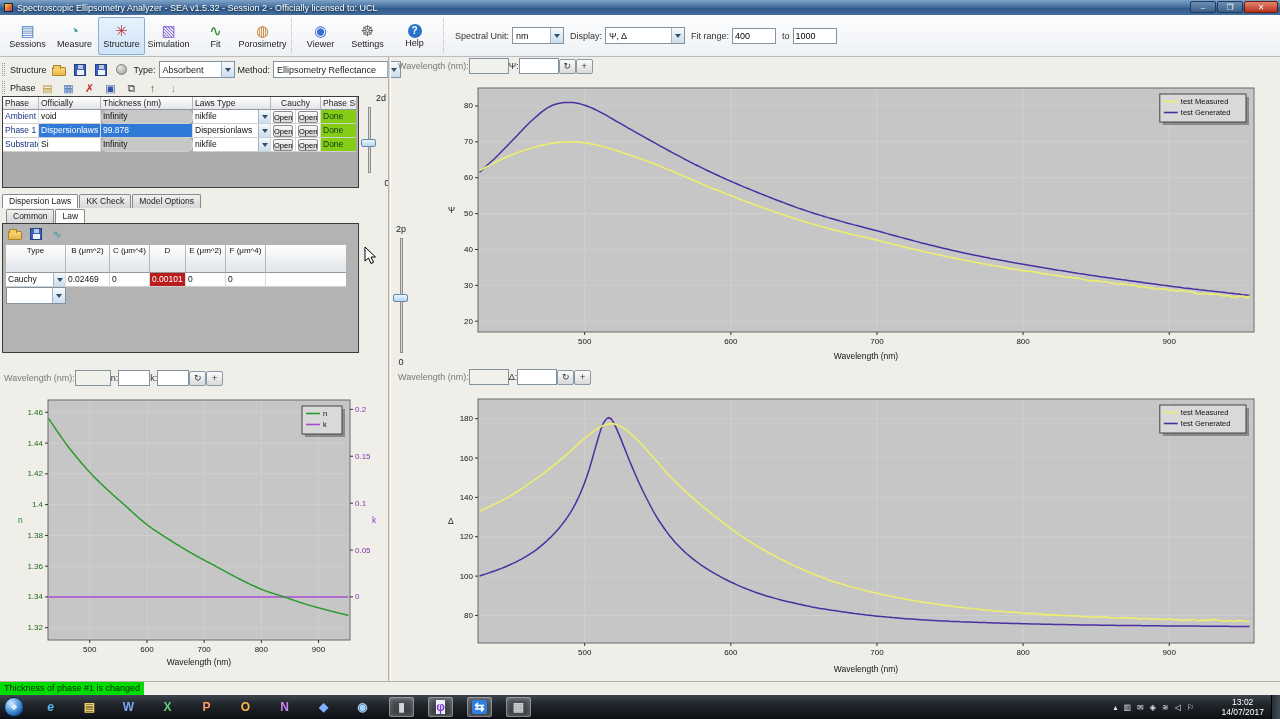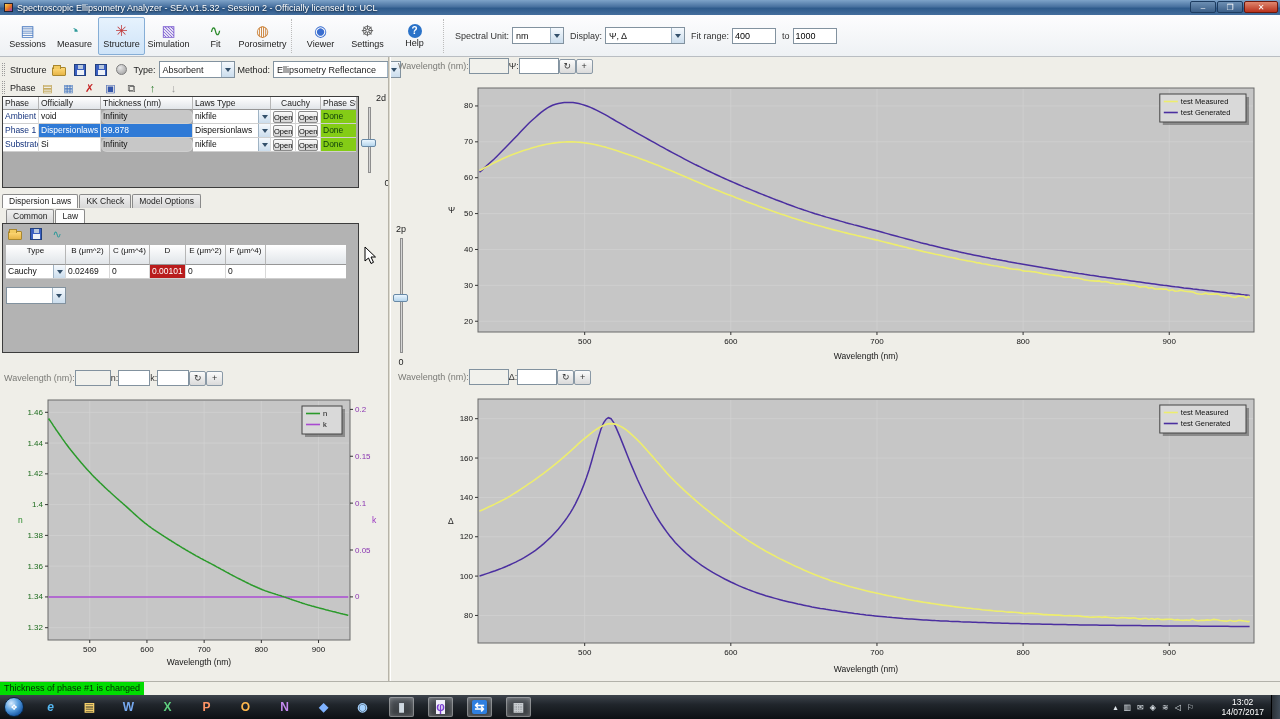--- a/index.html
+++ b/index.html
@@ -79,21 +79,21 @@
   .tabs{position:absolute;display:flex;}
   .tab{height:14px;line-height:13px;padding:0 6px;font-size:8.5px;color:#222;
     border:1px solid #8a8a8a;border-bottom:none;border-radius:2px 2px 0 0;margin-right:1px;
     background:linear-gradient(180deg,#f0f0f0,#d7d7d7);}
   .tab.on{background:#fdfdfd;position:relative;z-index:2;}
 
   
   .law-panel{position:absolute;left:2px;top:223px;width:357px;height:130px;border:1px solid #3c3c3c;background:#b3b3b3;}
   .law-tb{position:absolute;left:3px;top:2px;display:flex;gap:3px;}
   .law-grid{position:absolute;left:3px;top:21px;display:grid;grid-template-columns:60px 44px 40px 36px 40px 40px 80px;background:#fff;}
-  .lhc{height:20px;background:linear-gradient(180deg,#fff,#e1e5e9);border-right:1px solid #b6b6b6;border-bottom:1px solid #969696;
+  .lhc{height:28px;background:linear-gradient(180deg,#fff,#e1e5e9);border-right:1px solid #b6b6b6;border-bottom:1px solid #969696;
     font-size:8px;line-height:11px;text-align:center;white-space:nowrap;overflow:hidden;}
   .ldc{height:14px;background:#fff;border-right:1px solid #d9d9d9;border-bottom:1px solid #cfcfcf;
     font-size:8.5px;line-height:13px;padding:0 2px;white-space:nowrap;overflow:hidden;}
   .ldc.sel{background:#b91c1c;color:#fff;}
   .law-extra-dd{position:absolute;left:3px;top:63px;width:60px;}
 
   
   .crow{position:absolute;display:flex;align-items:center;font-size:9px;color:#333;}
   .crow .dim{color:#7a7a76;}
   .sq-btn{width:17px;height:15px;display:flex;align-items:center;justify-content:center;font-size:9px;color:#333;

